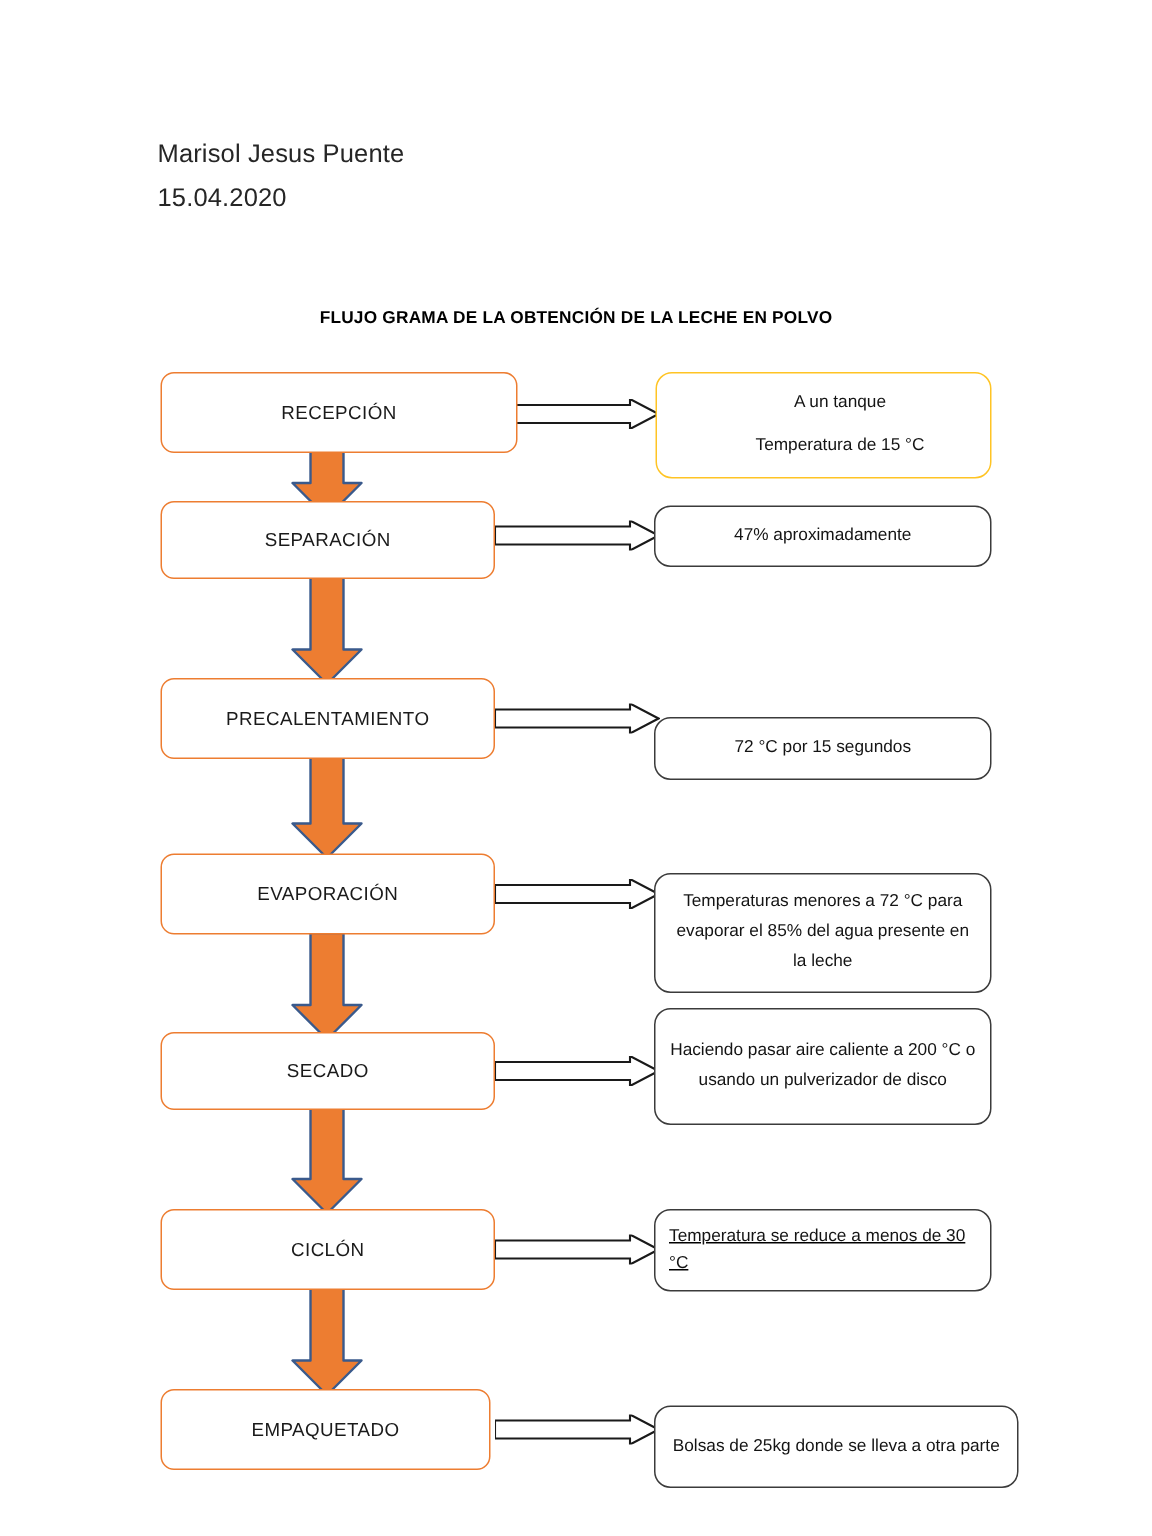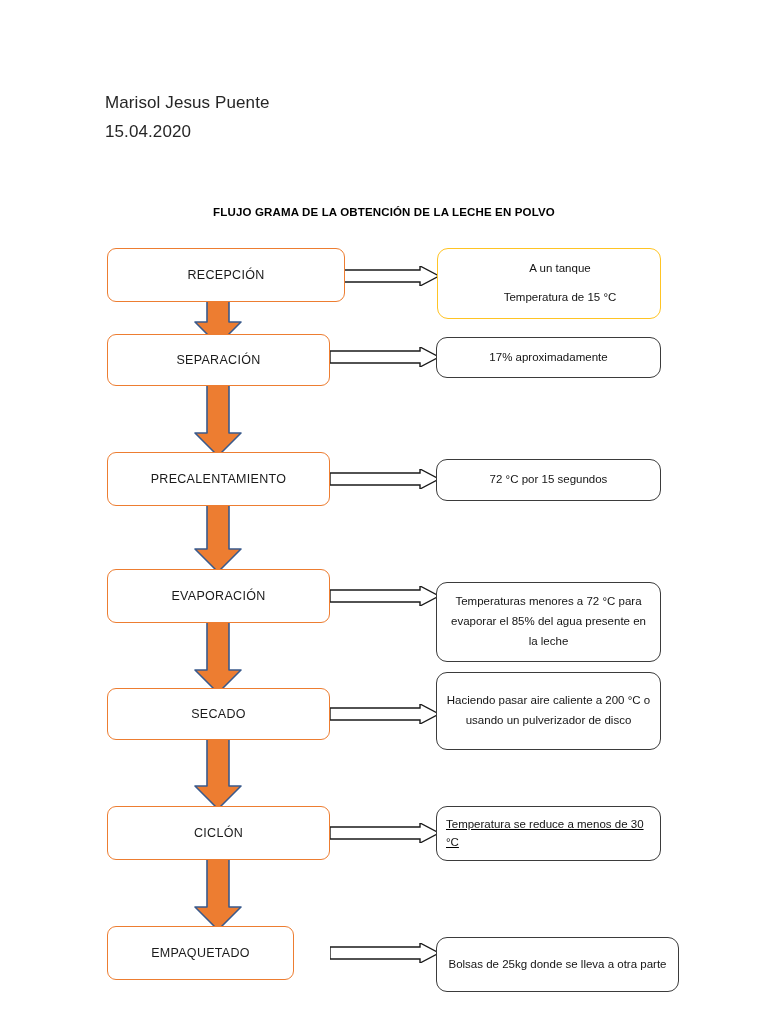--- a/index.html
+++ b/index.html
@@ -212,37 +212,37 @@
   </div>
 
   <div class="stage-box" style="left:107px; top:688px; width:223px; height:52px;">
     <span class="stage-label">SECADO</span>
   </div>
 
   <div class="stage-box" style="left:107px; top:806px; width:223px; height:54px;">
     <span class="stage-label">CICLÓN</span>
   </div>
 
-  <div class="stage-box" style="left:107px; top:926px; width:187px; height:54px;">
+  <div class="stage-box" style="left:107px; top:926px; width:220px; height:54px;">
     <span class="stage-label">EMPAQUETADO</span>
   </div>
 
   <div class="note-box accent" style="left:437px; top:248px; width:224px; height:71px;padding-left:31px;">
     <span class="note-text">
       <span>A un tanque</span>
       <span class="gap"></span>
       <span>Temperatura de 15 °C</span>
     </span>
   </div>
 
   <div class="note-box" style="left:436px; top:337px; width:225px; height:41px;">
-    <span class="note-text">17% aproximadamente</span>
-  </div>
-
-  <div class="note-box" style="left:436px; top:459px; width:225px; height:42px;">
+    <span class="note-text">47% aproximadamente</span>
+  </div>
+
+  <div class="note-box" style="left:436px; top:478px; width:225px; height:42px;">
     <span class="note-text">72 °C por 15 segundos</span>
   </div>
 
   <div class="note-box" style="left:436px; top:558px; width:225px; height:80px;margin-top:24px;">
     <span class="note-text">Temperaturas menores a 72 °C para evaporar el 85% del agua presente en la leche</span>
   </div>
 
   <div class="note-box" style="left:436px; top:672px; width:225px; height:78px;">
     <span class="note-text">Haciendo pasar aire caliente a 200 °C o usando un pulverizador de disco</span>
   </div>

